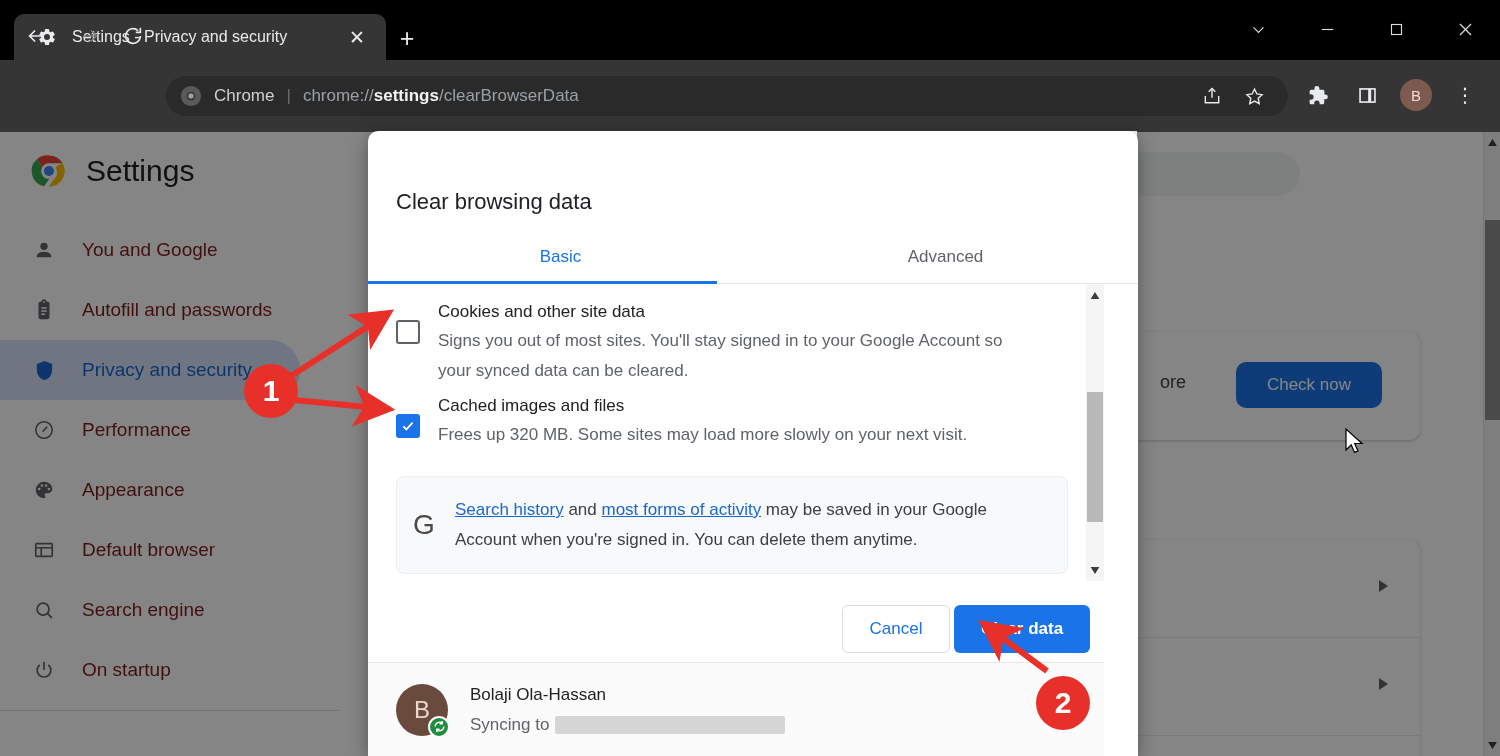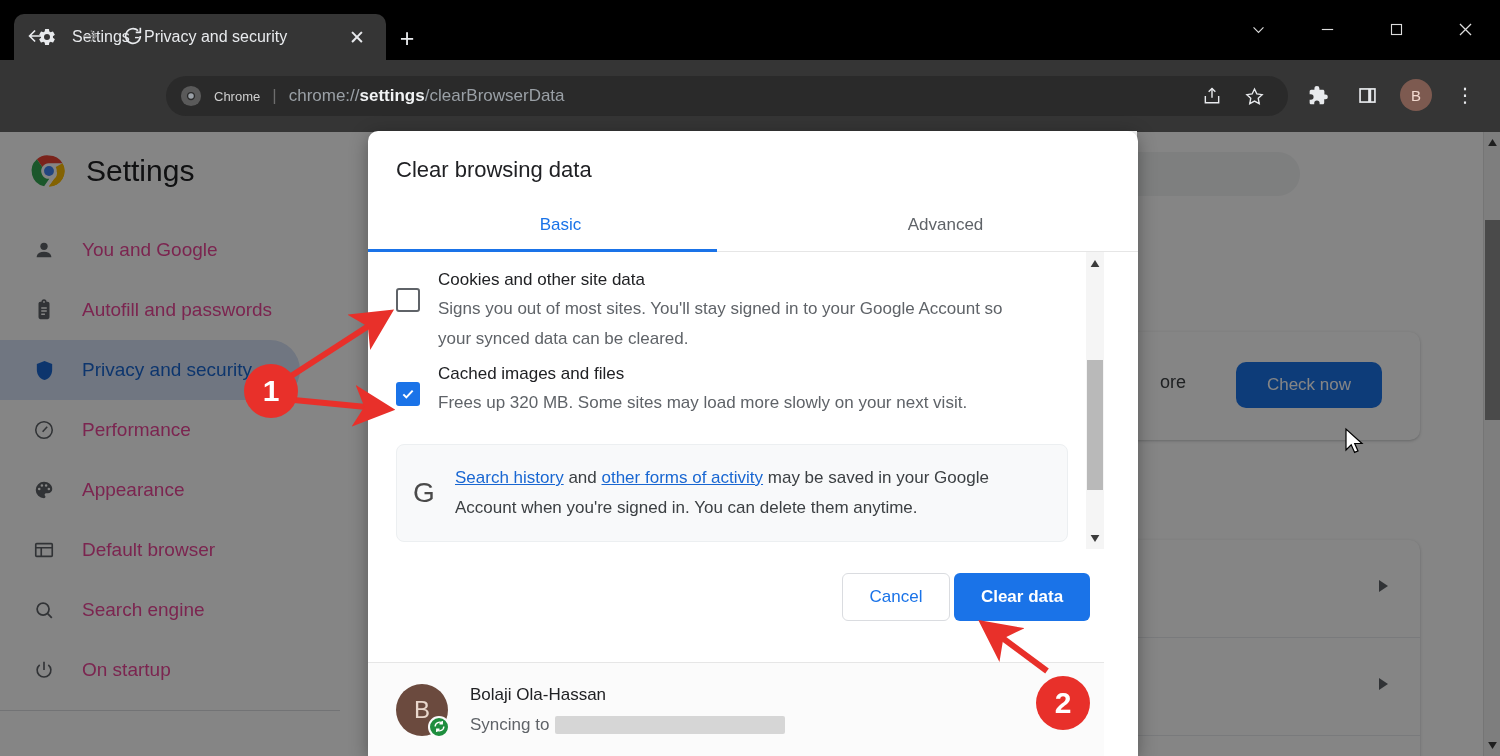--- a/index.html
+++ b/index.html
@@ -43,21 +43,21 @@
     background: #353535;
   }
   .nav-btn { position: absolute; top: 18px; width: 36px; height: 36px;
     display: flex; align-items: center; justify-content: center; color: #e8eaed; }
   .omnibox {
     position: absolute; left: 166px; top: 76px; width: 1122px; height: 40px;
     background: #2a2a2a; border-radius: 20px; display: flex; align-items: center;
     padding: 0 14px;
   }
   .omni-chrome-icon { width: 22px; height: 22px; margin-right: 12px; flex: 0 0 auto; }
-  .omni-chrome-label { color: #cfcfcf; font-size: 13px; margin-right: 12px; }
+  .omni-chrome-label { color: #cfcfcf; font-size: 17px; margin-right: 12px; }
   .omni-sep { color: #6d6d6d; font-size: 17px; margin-right: 12px; }
   .omni-url { color: #9aa0a6; font-size: 17px; white-space: nowrap; }
   .omni-url b { color: #f1f3f4; font-weight: 700; }
   .omni-actions { margin-left: auto; display: flex; gap: 10px; padding-right: 4px; }
   .omni-act { width: 32px; height: 32px; display:flex; align-items:center; justify-content:center; color: #e8eaed; }
   .tb-right { position: absolute; top: 78px; display:flex; align-items:center; gap: 16px; right: 18px; }
   .tb-icon { width: 34px; height: 34px; display:flex; align-items:center; justify-content:center; color:#e8eaed; }
   .tb-avatar {
     width: 32px; height: 32px; border-radius: 50%; background: #7d5a50;
     color: #f2d9cf; font-size: 15px; display: flex; align-items: center; justify-content: center;
@@ -71,21 +71,21 @@
   .page-inner { position: absolute; inset: 0; }
   .settings-head { position: absolute; left: 32px; top: 22px; display: flex; align-items: center; gap: 20px; }
   .chrome-logo { width: 34px; height: 34px; }
   .settings-title { font-size: 30px; color: #202124; }
   .sidebar { position: absolute; left: 0; top: 88px; width: 340px; }
   .side-item { display: flex; align-items: center; height: 60px; padding-left: 32px; gap: 26px; }
   .side-item.active { background: #d6e2f7; border-radius: 0 30px 30px 0; width: 300px; }
   .side-item.active .side-label { color: #1967d2; font-weight: 500; }
   .side-icon { width: 24px; height: 24px; color: #5f6368; display:flex; align-items:center; justify-content:center; }
   .side-item.active .side-icon { color: #1967d2; }
-  .side-label { font-size: 19px; color: #ec4899; }
+  .side-label { font-size: 19px; color: #7f1d1d; }
   .side-divider { margin: 10px 0 0 0; border-top: 1px solid #dadce0; width: 340px; }
 
   .content-search {
     position: absolute; left: 400px; top: 20px; width: 900px; height: 44px;
     background: #f1f3f4; border-radius: 22px;
   }
   .card {
     position: absolute; background: #fff; border-radius: 10px;
     box-shadow: 0 1px 3px rgba(60,64,67,.3);
   }
@@ -110,21 +110,21 @@
   .page-scrollbar .thumb { position: absolute; left: 1px; top: 88px; width: 15px; height: 200px; background: #8e8e8e; }
 
   .scrim { position: absolute; inset: 0; background: rgba(0,0,0,0.48); }
 
   
   .dialog {
     position: absolute; left: 368px; top: 131px; width: 770px; height: 625px;
     background: #fff; border-radius: 10px 10px 0 0;
     box-shadow: 0 4px 18px rgba(0,0,0,.35); overflow: hidden;
   }
-  .dlg-title { font-size: 22px; color: #202124; padding: 26px 0 0 28px; }
+  .dlg-title { font-size: 22px; color: #202124; padding: 26px 0 0 28px; margin-top: 32px; }
   .dlg-tabs { display: flex; margin-top: 22px; border-bottom: 1px solid #e6e6e6; position: relative; }
   .dlg-tab { flex: 1; text-align: center; font-size: 17px; padding: 10px 0 16px 0; color: #5f6368; }
   .dlg-tab.sel { color: #1a73e8; }
   .dlg-tab-underline { position: absolute; left: 0; bottom: -1px; width: 349px; height: 3px; background: #1a73e8; }
 
   .dlg-body { position: relative; height: 297px; overflow: hidden; padding: 0 12px 0 0; }
   .opt { display: flex; padding: 14px 58px 0 28px; }
   .cbox {
     width: 24px; height: 24px; border-radius: 3px; flex: 0 0 auto;
     margin-top: 22px; margin-right: 18px;
@@ -461,21 +461,21 @@
             </svg>
         </div>
         <div class="opt-text">
           <div class="opt-title">Cached images and files</div>
           <div class="opt-desc">Frees up 320 MB. Some sites may load more slowly on your next visit.</div>
         </div>
       </div>
 
       <div class="gbox">
         <div class="g-icon">G</div>
-        <div class="g-text"><a href="#">Search history</a><span> and </span><a href="#">other forms of activity</a><span> may be saved in your Google Account when you're signed in. You can delete them anytime.</span></div>
+        <div class="g-text"><a href="#">Search history</a><span> and </span><a href="#">most forms of activity</a><span> may be saved in your Google Account when you're signed in. You can delete them anytime.</span></div>
       </div>
 
       <div class="dlg-scrollbar">
         <div class="arrow" style="position:absolute;top:2px;">
           <svg width="10" height="7" viewBox="0 0 10 8">
               <path d="M5 0l5 8H0z" fill="#3c3c3c"></path>
             </svg>
         </div>
         <div class="thumb"></div>
         <div class="arrow" style="position:absolute;bottom:2px;">

